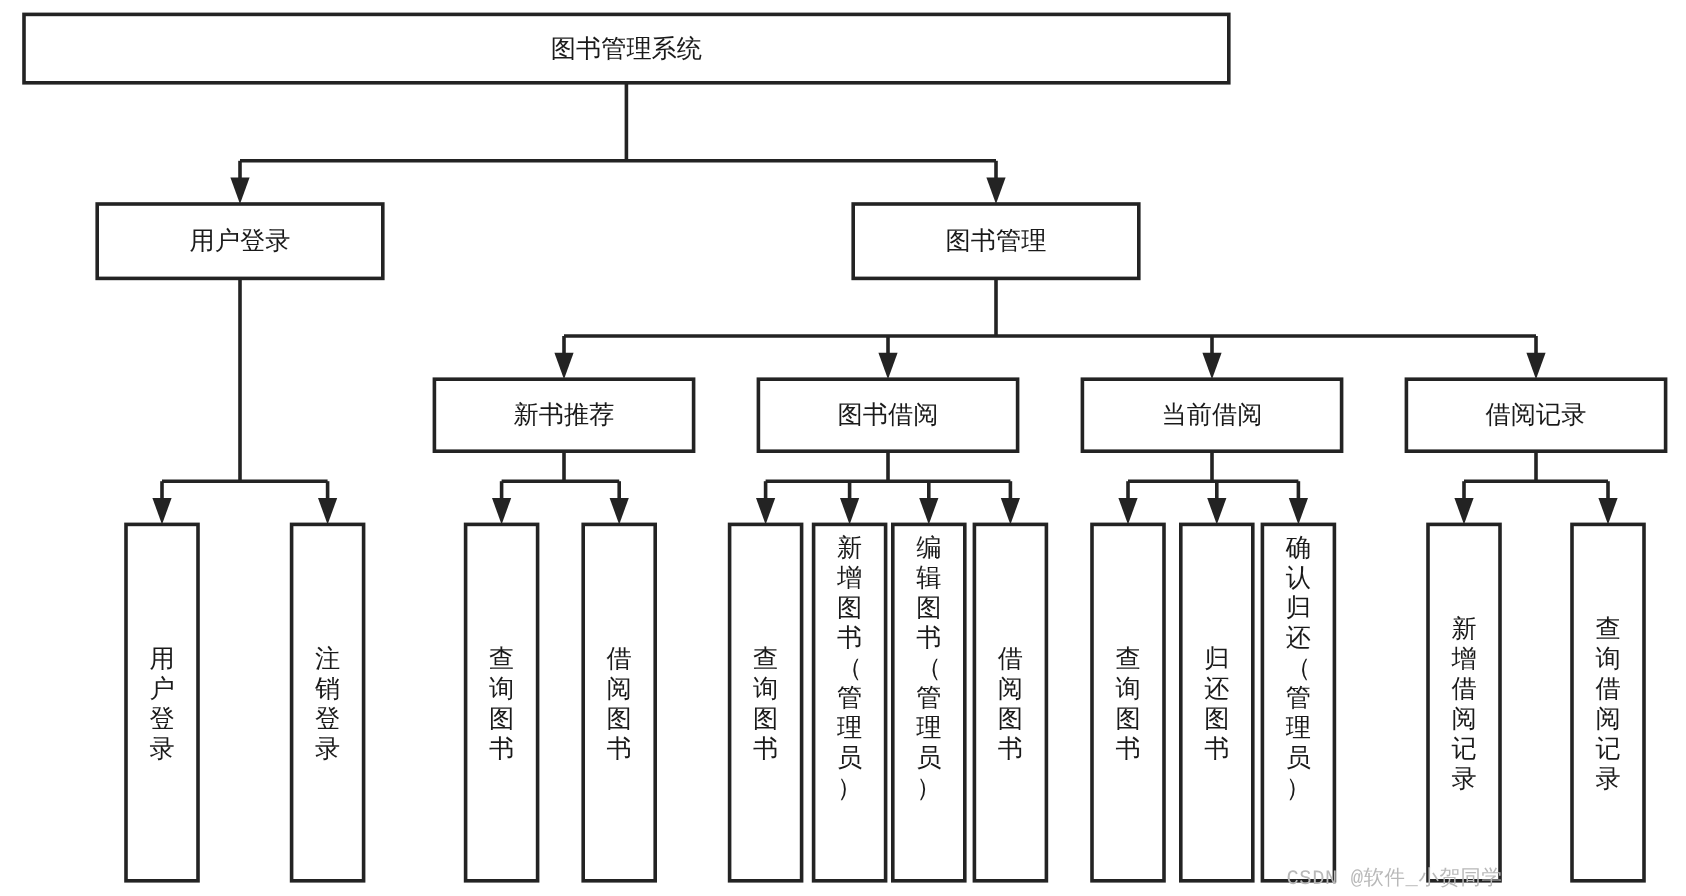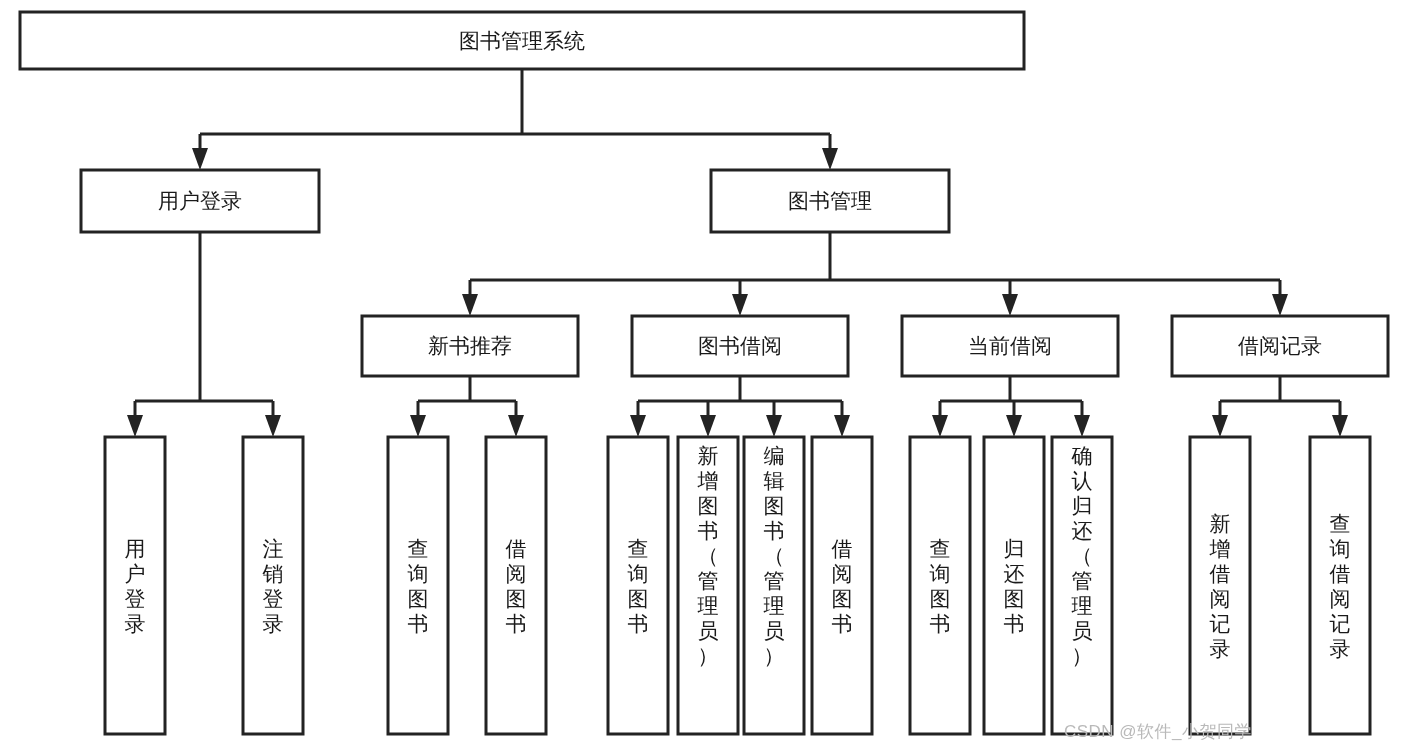--- a/index.html
+++ b/index.html
@@ -49,21 +49,21 @@
   .node-label-v {
     font-family: "DejaVu Sans", "Liberation Sans", sans-serif;
     font-size: 21px;
     fill: #1a1a1a;
     text-anchor: middle;
   }
   .watermark {
     position: absolute;
     right: 8px;
     bottom: 4px;
-    font-family: Liberation Sans, sans-serif;
+    font-family: Liberation Mono, monospace;
     font-size: 17px;
     color: #b9b9b9;
     white-space: nowrap;
     letter-spacing: 0.5px;
   }
 </style>
 </head>
 <body>
 
 <div id="diagram-root">

